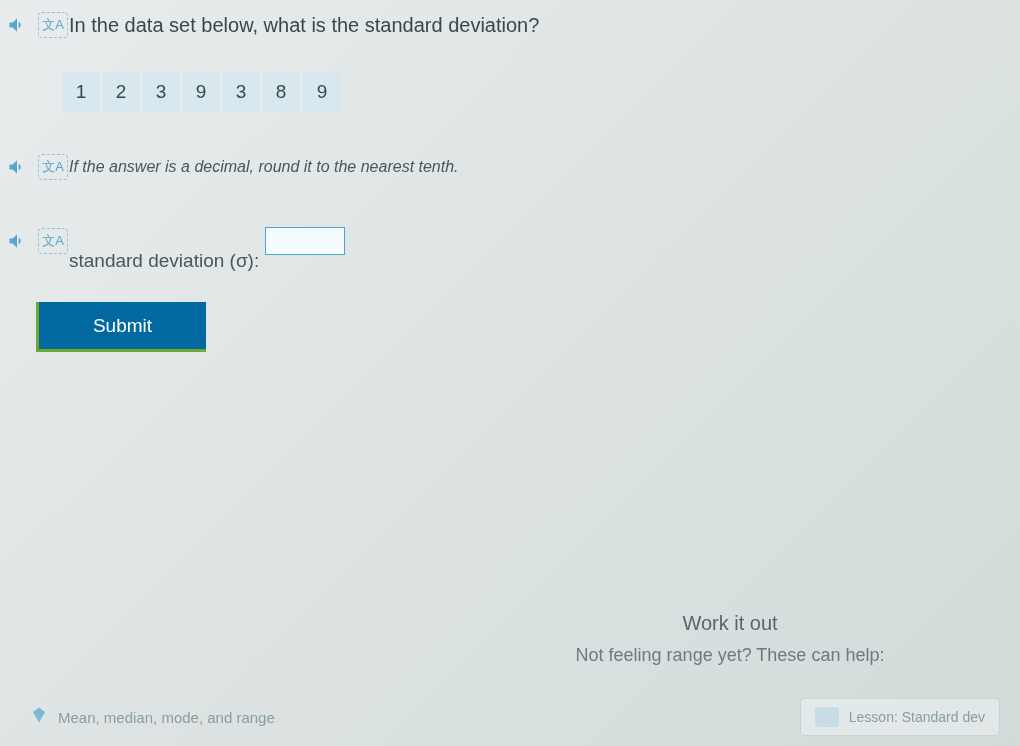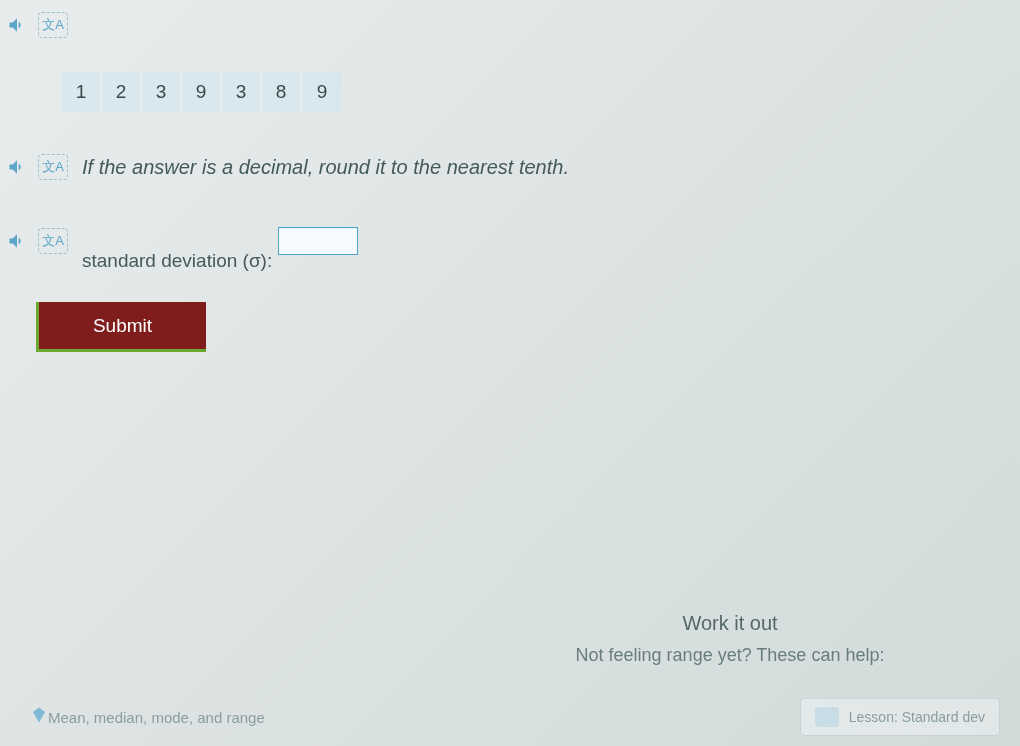--- a/index.html
+++ b/index.html
@@ -29,31 +29,31 @@
   }
   .translate-icon {
     width: 30px;
     height: 26px;
     border: 1px dashed #9fbfcf;
     border-radius: 4px;
     display: flex;
     align-items: center;
     justify-content: center;
     color: #5aa5c9;
-    margin-right: 14px;
+    margin-right: 1px;
     font-size: 13px;
     cursor: pointer;
   }
   .question-text {
     font-size: 20px;
     color: #374949;
     font-weight: 500;
   }
   .hint-text {
-    font-size: 20px;
+    font-size: 16px;
     font-style: italic;
     color: #455a5a;
   }
   .label-text {
     font-size: 19px;
     color: #455a5a;
     margin-top: 40px;
   }
   .data-set {
     display: flex;
@@ -78,21 +78,21 @@
     border: 1px solid #4da6cc;
     background: #f5fafc;
     margin-left: 6px;
     font-size: 16px;
     padding: 2px 4px;
   }
   .submit-btn {
     margin: 24px 0 0 36px;
     width: 170px;
     height: 50px;
-    background: #7f1d1d;
+    background: #0369a1;
     color: #ffffff;
     font-size: 19px;
     border: none;
     border-left: 3px solid #6ca830;
     border-bottom: 3px solid #6ca830;
     cursor: pointer;
     font-family: inherit;
   }
   .work-it-out {
     position: absolute;
@@ -117,20 +117,21 @@
     left: 0;
     right: 0;
     display: flex;
     justify-content: space-between;
     padding: 0 20px 0 30px;
     align-items: center;
   }
   .bottom-link {
     display: flex;
     align-items: center;
+    gap: 10px;
     font-size: 15px;
     color: #8a9e9e;
     cursor: pointer;
   }
   .gem-icon {
     color: #7fb8d4;
     font-size: 18px;
   }
   .lesson-box {
     background: rgba(255,255,255,0.35);
@@ -158,20 +159,21 @@
 <body>
 
 <div class="top-section">
   <div class="row">
     <span class="speaker-icon">
       <svg width="20" height="20" viewBox="0 0 24 24" fill="currentColor">
           <path d="M3 9v6h4l5 5V4L7 9H3zm13.5 3c0-1.8-1-3.3-2.5-4v8c1.5-.7 2.5-2.2 2.5-4z"></path>
         </svg>
     </span>
     <span class="translate-icon">文A</span>
+    <span class="question-text">In the data set below, what is the standard deviation?</span>
   </div>
 
   <div class="data-set">
     <div class="data-cell">1</div>
     <div class="data-cell">2</div>
     <div class="data-cell">3</div>
     <div class="data-cell">9</div>
     <div class="data-cell">3</div>
     <div class="data-cell">8</div>
     <div class="data-cell">9</div>

